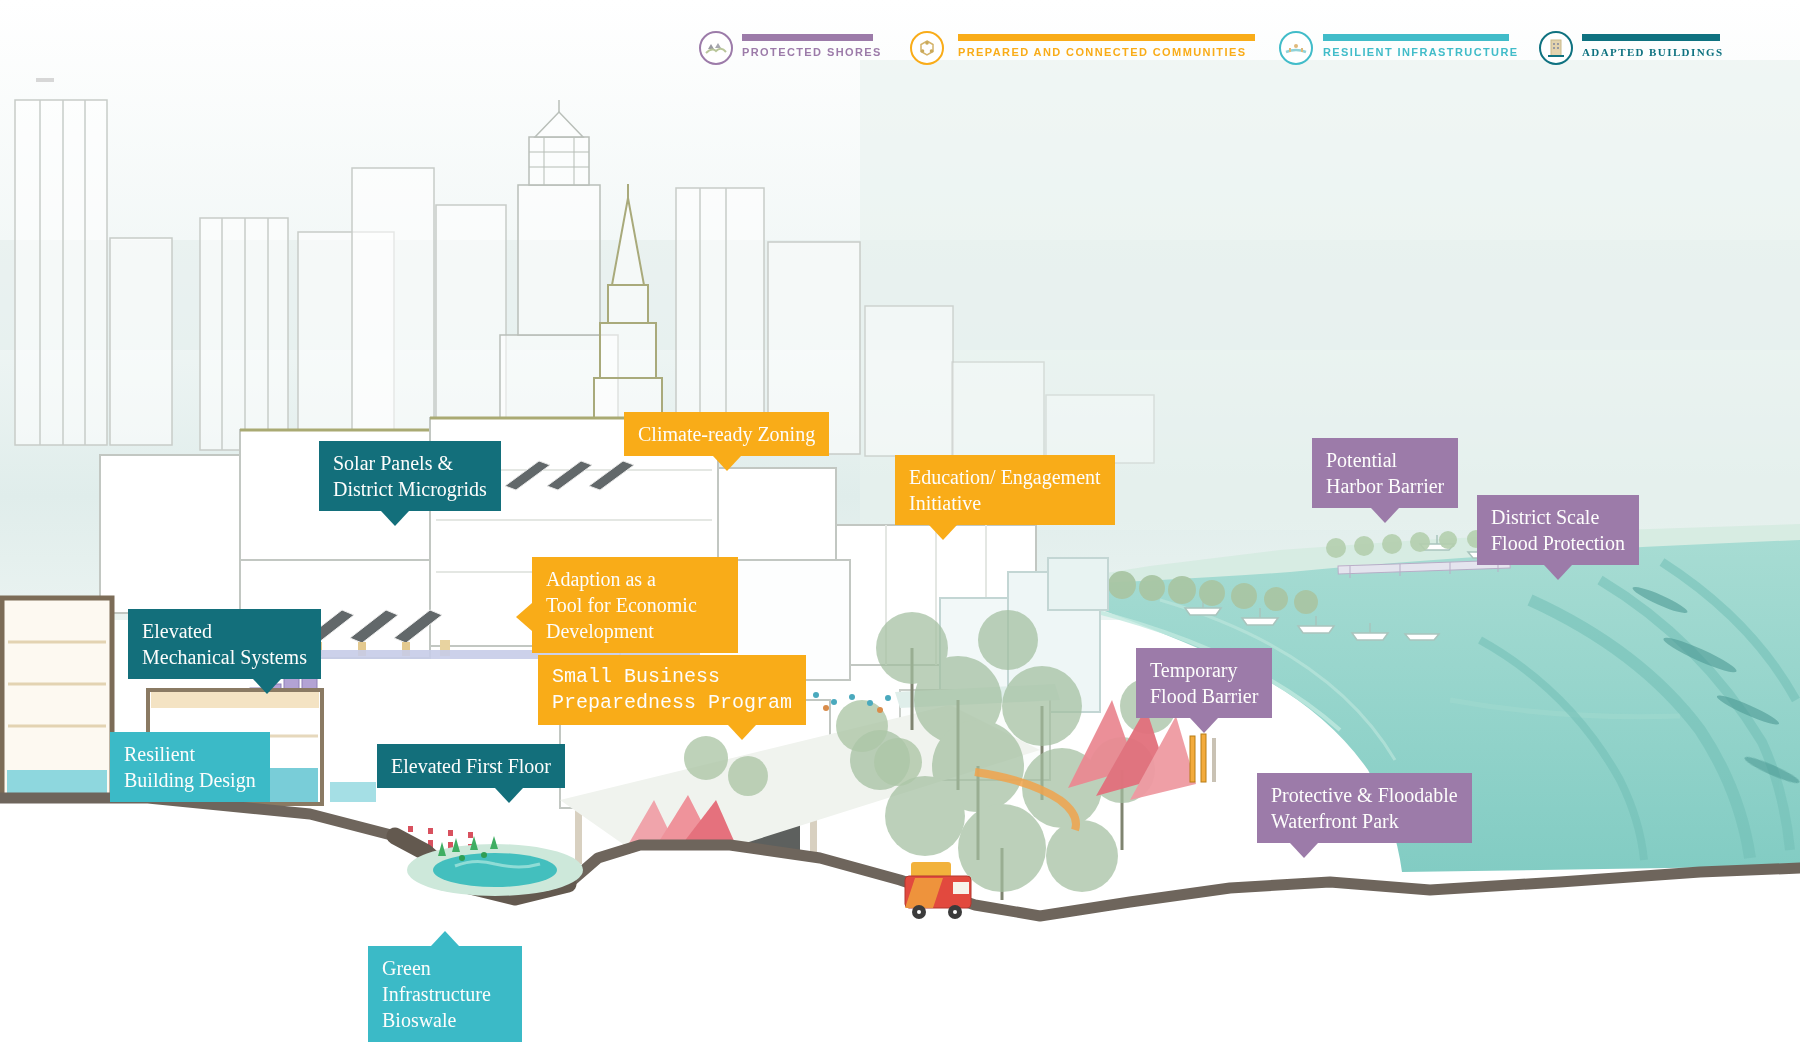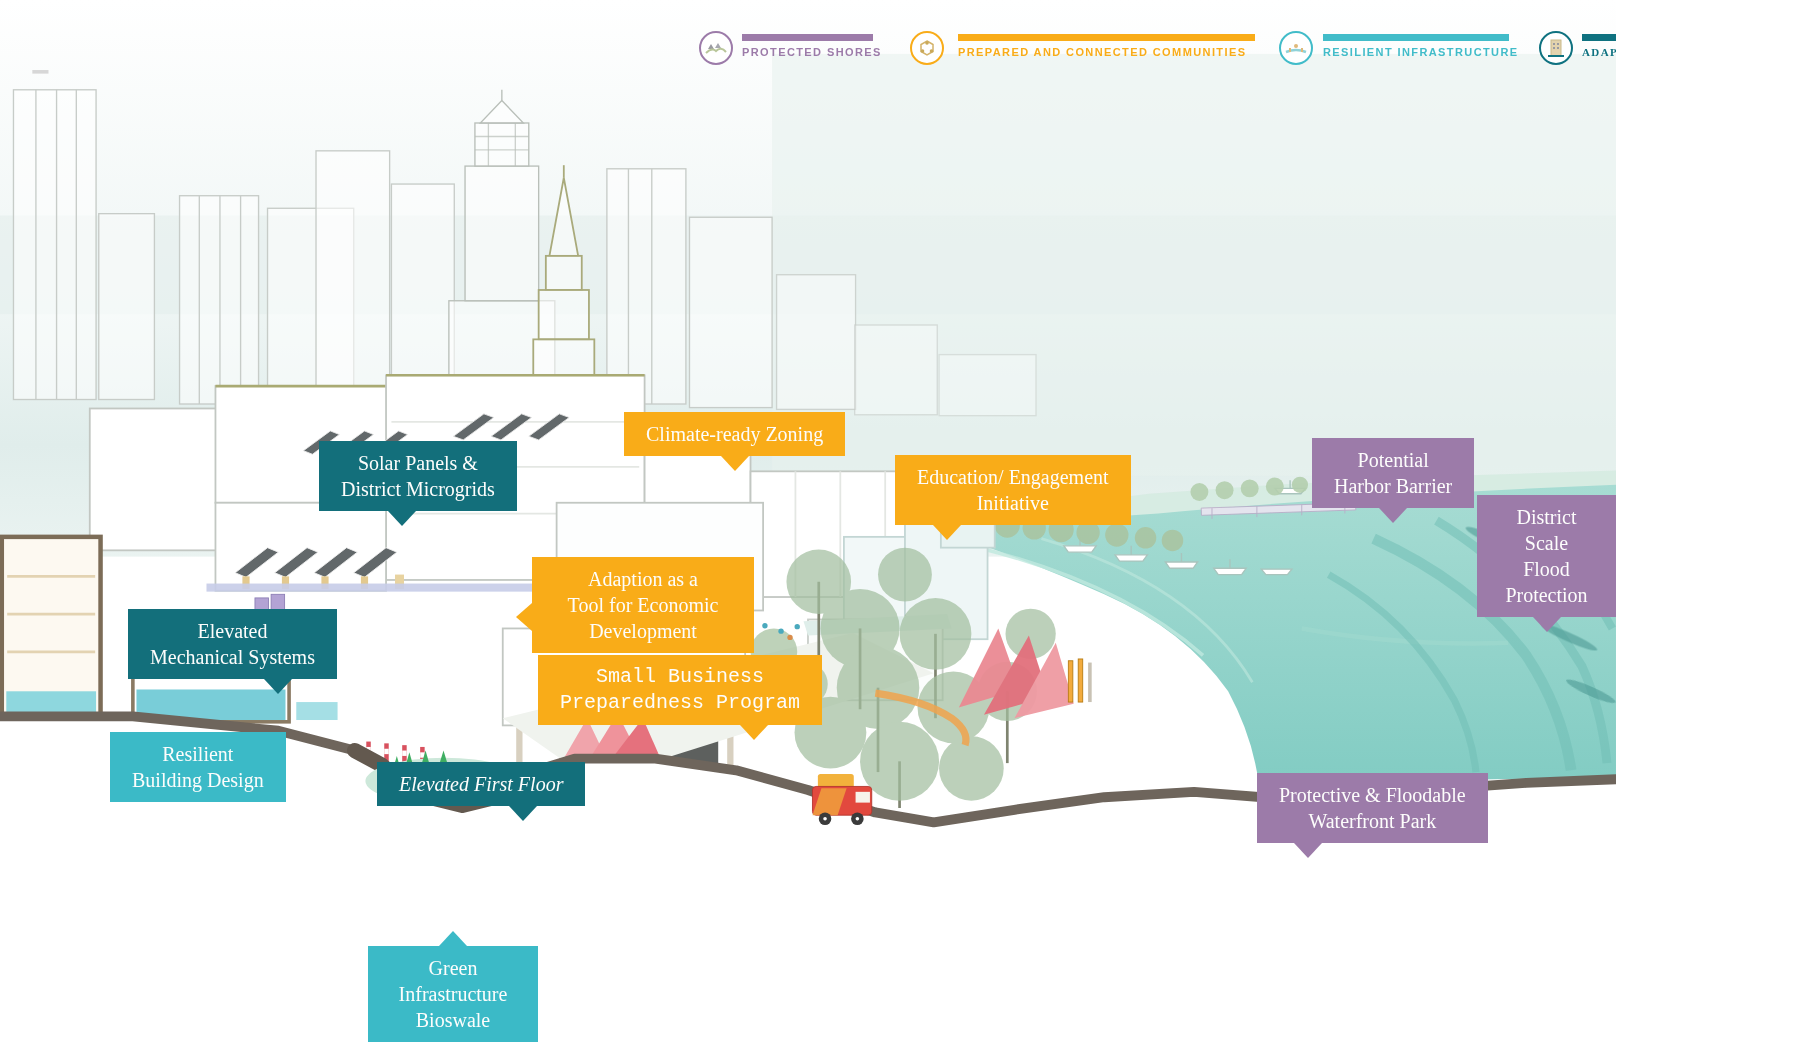--- a/index.html
+++ b/index.html
@@ -1,56 +1,56 @@
 <!DOCTYPE html>
 <html><head>
 <meta charset="utf-8">
 <style>
   html,body{margin:0;padding:0;background:#fff;}
-  .stage{position:relative;width:1616px;height:1049px;overflow:hidden;background:#fff;
+  .stage{position:relative;width:1800px;height:1049px;overflow:hidden;background:#fff;
          font-family:"Liberation Sans",sans-serif;}
   .illustration{position:absolute;inset:0;}
 
   
   .legend-item{position:absolute;top:30px;display:flex;align-items:flex-start;gap:8px;}
   .legend-icon{flex:0 0 36px;}
   .legend-col{margin-top:4px;}
   .legend-bar{height:7px;width:100%;margin-bottom:5px;}
   .legend-label{display:block;font-size:11px;font-weight:bold;letter-spacing:1.4px;line-height:13px;white-space:nowrap;}
   .legend-item.l1{left:698px;}  .legend-item.l1 .legend-col{width:131px;}
   .legend-item.l2{left:909px;gap:13px;}  .legend-item.l2 .legend-col{width:297px;}
   .legend-item.l3{left:1278px;gap:9px;} .legend-item.l3 .legend-col{width:186px;}
   .legend-item.l4{left:1538px;} .legend-item.l4 .legend-col{width:138px;font-family:Liberation Serif, serif;}
   .l1 .legend-bar{background:#9C7BA9}.l1 .legend-label{color:#9C7BA9}
   .l2 .legend-bar{background:#F9AC18}.l2 .legend-label{color:#F9AC18}
   .l3 .legend-bar{background:#41BCC9}.l3 .legend-label{color:#41BCC9}
   .l4 .legend-bar{background:#0F7280}.l4 .legend-label{color:#0F7280}
 
   
   .callout{position:absolute;color:#fdfdfc;font-family:"Liberation Serif","DejaVu Serif",serif;
-           font-size:20px;line-height:1.3;text-align:center;padding:9px 22px;
+           font-size:20px;line-height:1.3;padding:9px 14px;
            white-space:pre-line;background:var(--cat);z-index:5;}
   .cat-orange{--cat:#F9AC18;}
   .cat-purple{--cat:#9C7BA9;}
   .cat-teal-light{--cat:#3BBAC7;}
   .cat-teal-dark{--cat:#136F7B;}
   .callout::after{content:"";position:absolute;width:0;height:0;border:14px solid transparent;}
   .tail-bottom::after{top:100%;left:var(--tx,50%);margin-left:-14px;border-top:15px solid var(--cat);border-bottom:none;}
   .tail-top::after{bottom:100%;left:var(--tx,50%);margin-left:-14px;border-bottom:15px solid var(--cat);border-top:none;}
   .tail-left::after{right:100%;top:var(--ty,60%);margin-top:-14px;border-right:16px solid var(--cat);border-left:none;}
   .no-tail::after{display:none;}
 
   .c1{left:319px;top:441px;--tx:42%;}
   .c2{left:624px;top:412px;}
   .c3{left:895px;top:455px;--tx:22%;}
   .c4{left:532px;top:557px;--ty:62%;min-width:178px;}
   .c5{left:538px;top:655px;font-family:Liberation Mono, monospace;--tx:76%;}
   .c6{left:80px;top:609px;margin-left:48px;--tx:72%;}
   .c7{left:110px;top:732px;min-width:128px;}
-  .c8{left:377px;top:762px;font-style:italic;--tx:70%;}
+  .c8{left:377px;top:744px;--tx:70%;}
   .c9{left:368px;top:946px;min-width:126px;}
   .c10{left:1312px;top:438px;min-width:118px;}
   .c11{left:1477px;top:495px;}
   .c12{left:1136px;top:648px;}
   .c13{left:1257px;top:773px;--tx:22%;}
   .c14{left:1030px;top:901px;--tx:48%;}
 </style>
 </head>
 <body>
 
@@ -478,16 +478,18 @@
   <div class="callout cat-teal-light no-tail    c7">Resilient
 Building Design</div>
   <div class="callout cat-teal-dark tail-bottom c8">Elevated First Floor</div>
   <div class="callout cat-teal-light tail-top   c9">Green
 Infrastructure
 Bioswale</div>
   <div class="callout cat-purple    tail-bottom c10">Potential
 Harbor Barrier</div>
   <div class="callout cat-purple    tail-bottom c11">District Scale
 Flood Protection</div>
+  <div class="callout cat-purple    tail-bottom c12">Temporary
+Flood Barrier</div>
   <div class="callout cat-purple    tail-bottom c13">Protective &amp; Floodable
 Waterfront Park</div>
 
 </div>
 
 </body></html>

